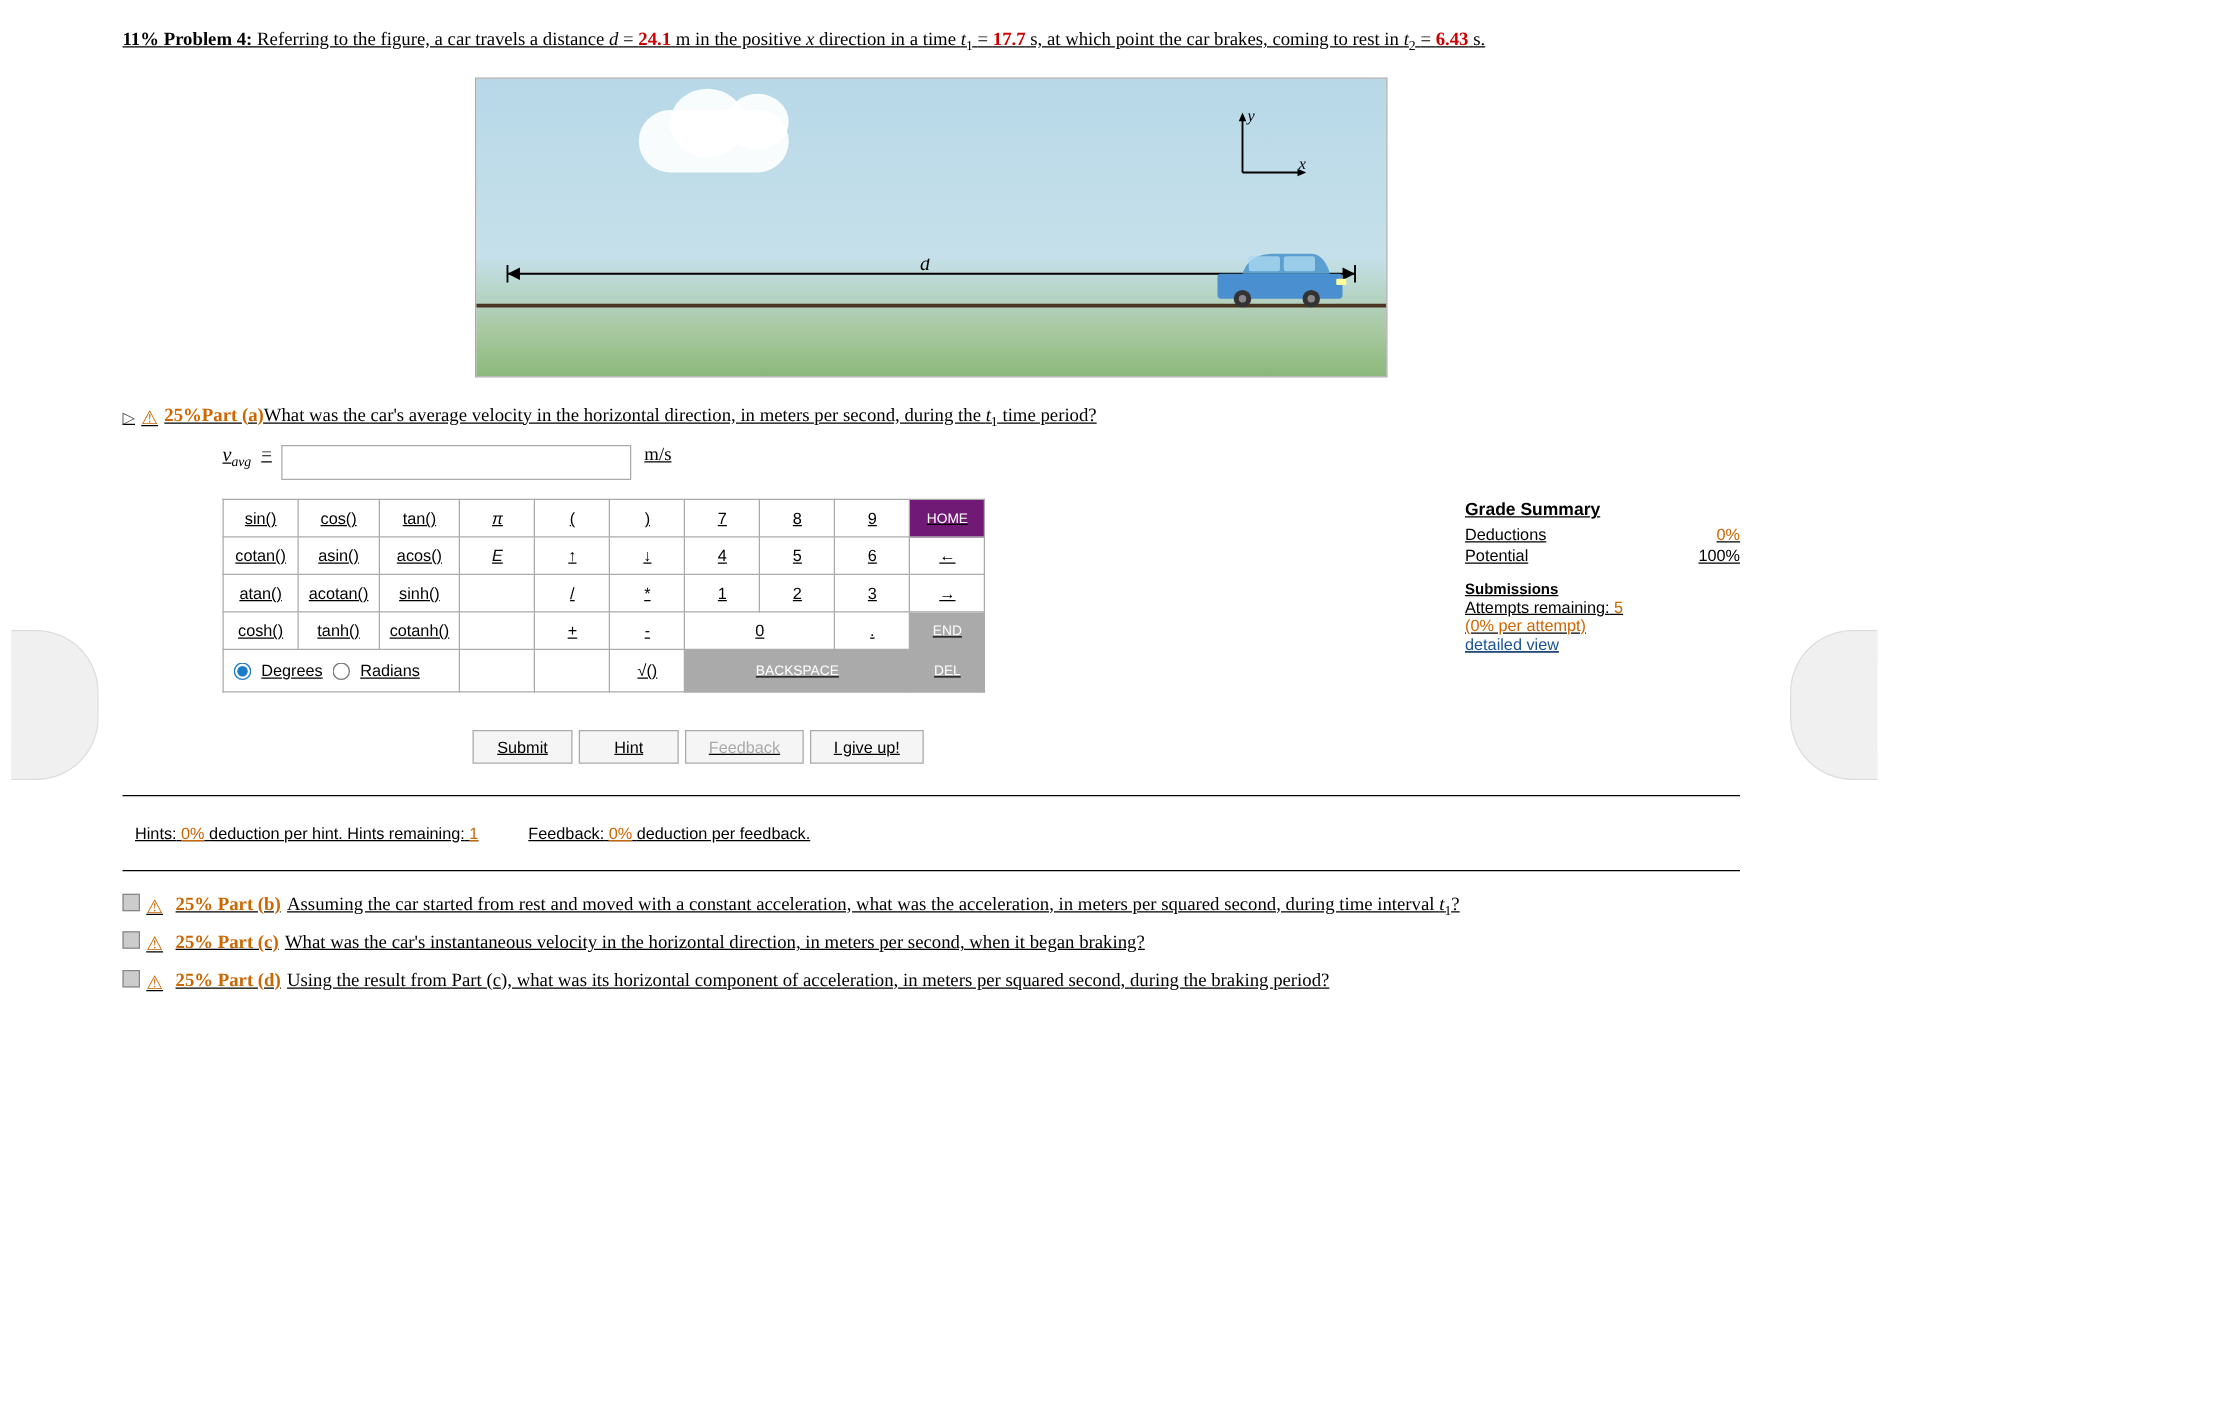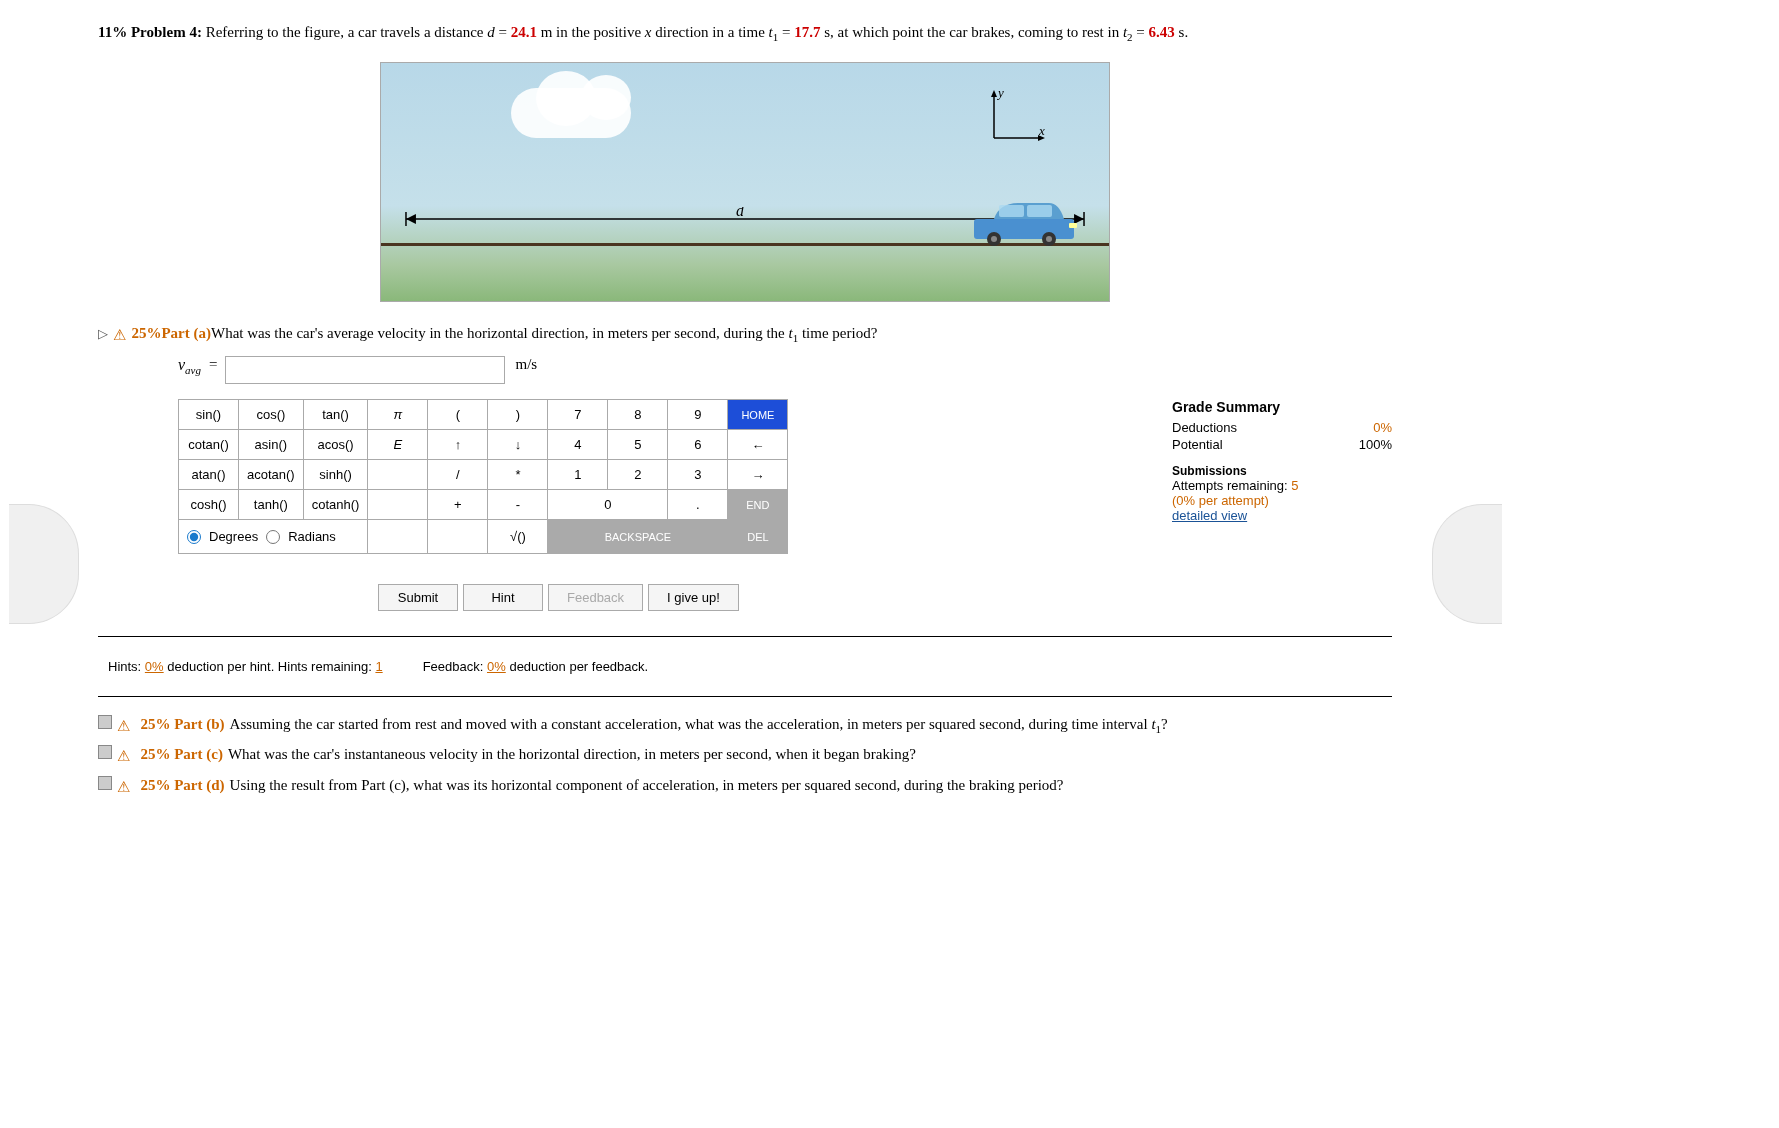--- a/index.html
+++ b/index.html
@@ -9,20 +9,21 @@
       background: #fff;
       color: #000;
       width: 1779px;
       min-height: 1128px;
     }
     .page-wrapper {
       display: flex;
       width: 1522px;
       min-height: 1128px;
       background: #fff;
+      text-decoration: underline;
     }
     .left-panel {
       width: 88px;
       background: #fff;
       display: flex;
       align-items: center;
       justify-content: center;
       flex-shrink: 0;
     }
     .left-bubble {
@@ -248,21 +249,21 @@
       height: 30px;
     }
     .keypad-pi {
       background: #fff;
       font-style: italic;
     }
     .keypad-e {
       font-style: italic;
     }
     .home-key {
-      background: #1d4ed8;
+      background: #701a75;
       color: #fff;
       font-size: 11px;
     }
     .end-key {
       background: #aaa;
       color: #fff;
       font-size: 11px;
     }
     .backspace-key {
       background: #aaa;

